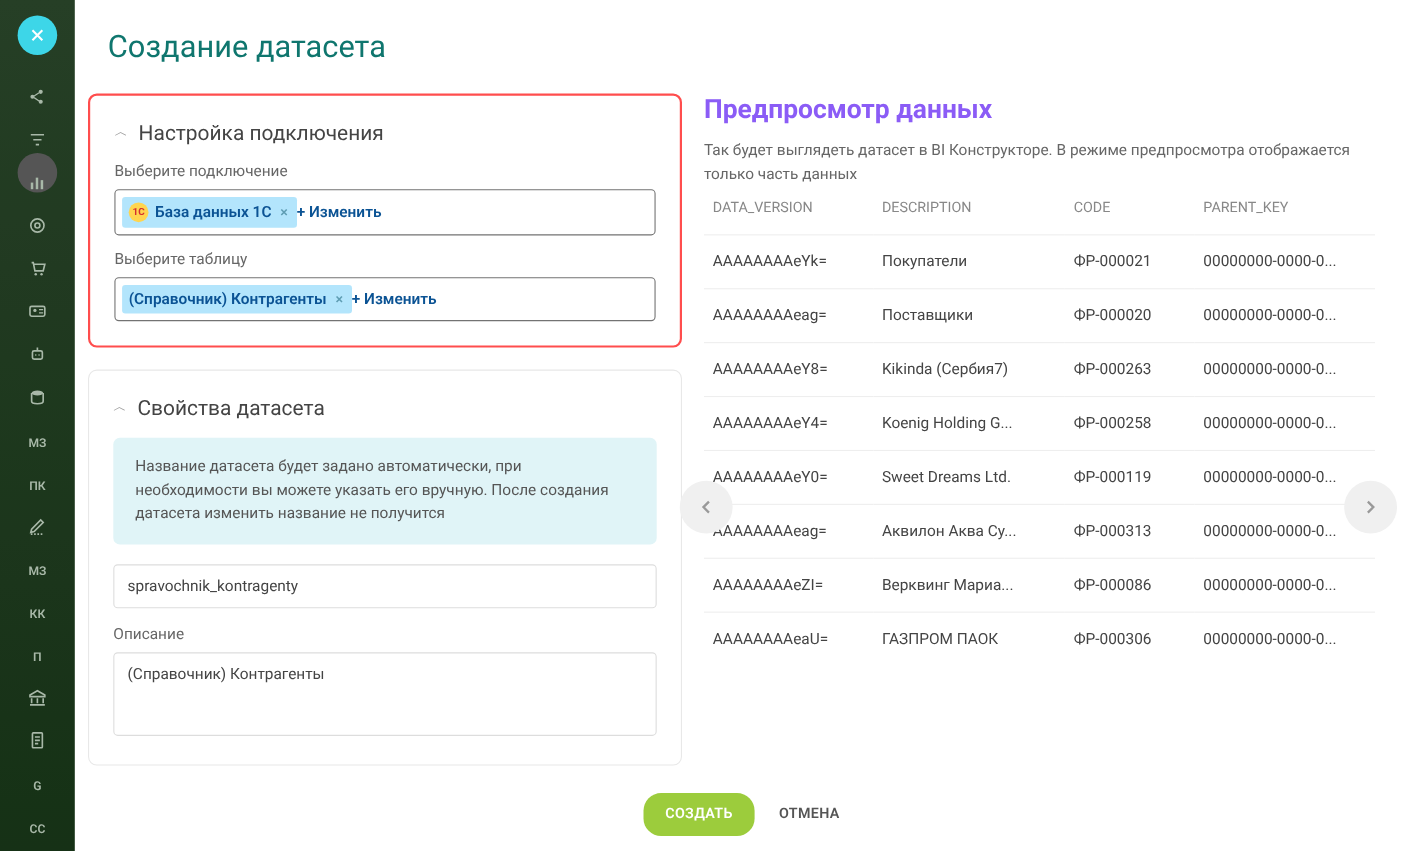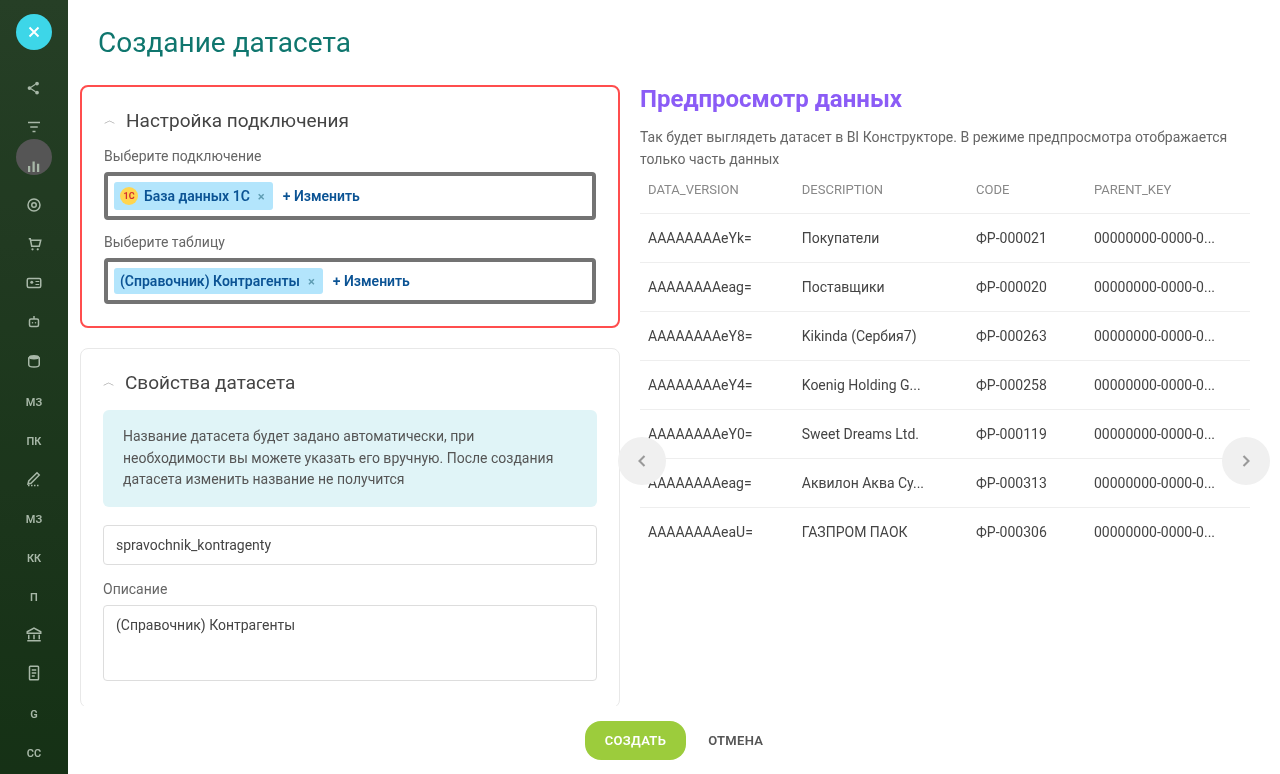--- a/index.html
+++ b/index.html
@@ -15,21 +15,21 @@
 .header{padding:26px 30px 6px 30px}
 .page-title{font-size:28px;font-weight:400;color:#0f766e}
 .content{flex:1;display:flex;gap:20px;padding:20px 30px 8px 12px;overflow:hidden}
 .left-col{display:flex;flex-direction:column;gap:20px;flex:0 0 540px}
 .panel{background:#fff;border:1px solid #e8e8e8;border-radius:8px;padding:22px}
 .panel.highlight{border:2.5px solid #ff4d4d}
 .panel-head{display:flex;align-items:center;gap:10px;margin-bottom:16px}
 .chevron{color:#999;cursor:pointer;font-size:12px}
 .panel-title{font-size:19px;font-weight:400;color:#444}
 .field-label{font-size:14px;color:#666;margin-bottom:8px;display:block}
-.sel-row{border:4px solid #737373;border-radius:4px;padding:6px;display:flex;align-items:center;gap:10px;margin-bottom:14px}
+.sel-row{border:1px solid #737373;border-radius:4px;padding:6px;display:flex;align-items:center;margin-bottom:14px}
 .sel-row:last-child{margin-bottom:0}
 .chip{background:#b3e5fc;border-radius:3px;padding:5px 8px 5px 6px;display:flex;align-items:center;gap:6px;font-size:14px;font-weight:600;color:#0b5394}
 .chip .plain{font-weight:600;color:#0b5394}
 .chip-1c-icon{width:18px;height:18px;border-radius:9px;background:#ffd54f;display:flex;align-items:center;justify-content:center;font-size:9px;font-weight:700;color:#d32f2f}
 .chip-x{color:#5f9db3;font-size:13px;cursor:pointer;margin-left:2px}
 .change-link{color:#0b5394;font-size:14px;font-weight:600;cursor:pointer}
 .info-banner{background:#e0f4f7;border-radius:6px;padding:16px 20px;font-size:14px;color:#555;line-height:1.55;margin-bottom:18px}
 .txt-input{width:100%;border:1px solid #ddd;border-radius:4px;padding:11px 12px;font-size:14px;color:#444;margin-bottom:16px}
 .txt-area{width:100%;border:1px solid #ddd;border-radius:4px;padding:11px 12px;font-size:14px;color:#444;height:76px;resize:none}
 .right-col{flex:1;display:flex;flex-direction:column;min-width:0;position:relative}
@@ -245,20 +245,26 @@
                   <td>ФР-000119</td>
                   <td>00000000-0000-0...</td>
                 </tr>
                 <tr>
                   <td>AAAAAAAAeag=</td>
                   <td>Аквилон Аква Су...</td>
                   <td>ФР-000313</td>
                   <td>00000000-0000-0...</td>
                 </tr>
                 <tr>
+                  <td>AAAAAAAAeZI=</td>
+                  <td>Верквинг Мариа...</td>
+                  <td>ФР-000086</td>
+                  <td>00000000-0000-0...</td>
+                </tr>
+                <tr>
                   <td>AAAAAAAAeaU=</td>
                   <td>ГАЗПРОМ ПАОК</td>
                   <td>ФР-000306</td>
                   <td>00000000-0000-0...</td>
                 </tr>
               </tbody>
           </table>
         </div>
         <div class="scroll-btn scroll-left">
           <svg width="20" height="20" viewBox="0 0 24 24" fill="none" stroke="currentColor" stroke-width="2.5">

